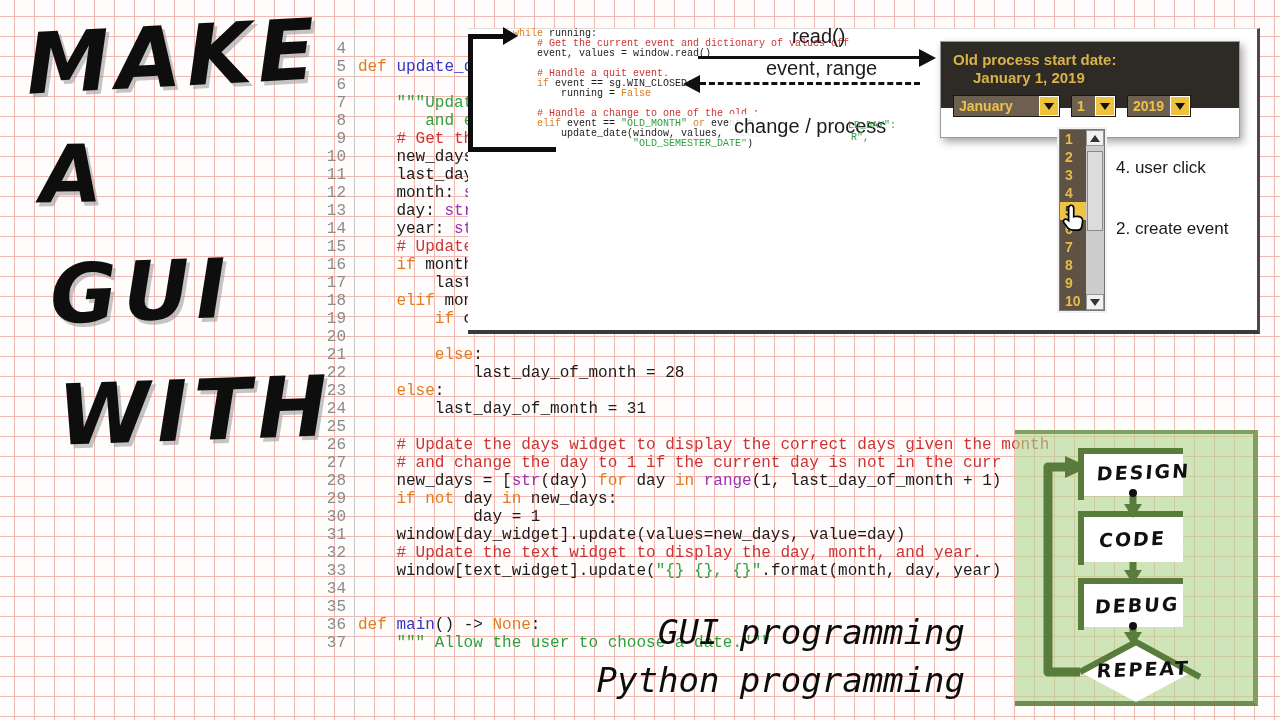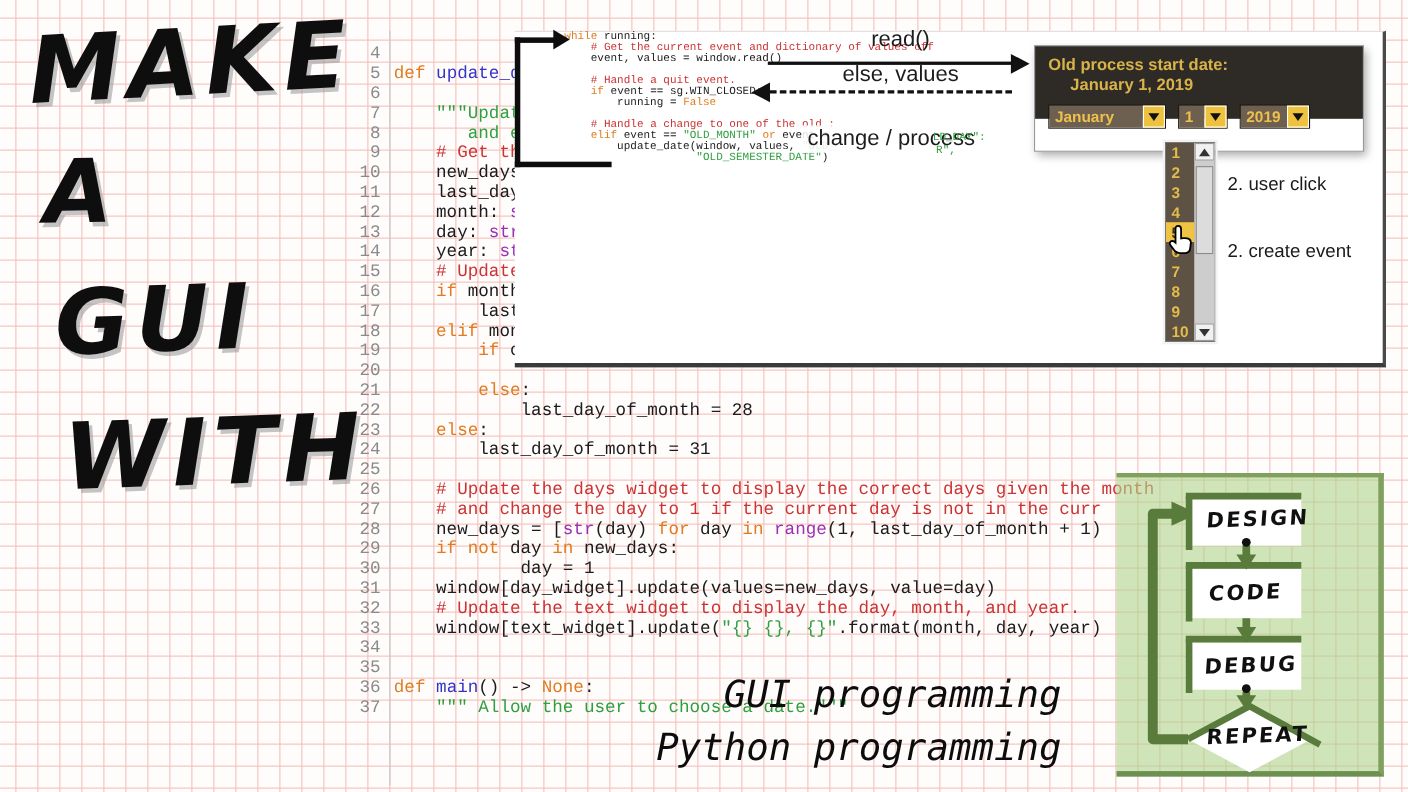--- a/index.html
+++ b/index.html
@@ -207,21 +207,21 @@
   <div class="panel-item code-small" id="small-code"><div class="cl"><span class="tok-k">while</span><span class="tok-t"> running:</span></div><div class="cl"><span class="tok-t">    </span><span class="tok-c"># Get the current event and dictionary of values off</span></div><div class="cl"><span class="tok-t">    event, values = window.read()</span></div><div class="cl"></div><div class="cl"><span class="tok-t">    </span><span class="tok-c"># Handle a quit event.</span></div><div class="cl"><span class="tok-t">    </span><span class="tok-k">if</span><span class="tok-t"> event == sg.WIN_CLOSED:</span></div><div class="cl"><span class="tok-t">        running = </span><span class="tok-k">False</span></div><div class="cl"></div><div class="cl"><span class="tok-t">    </span><span class="tok-c"># Handle a change to one of the old :</span></div><div class="cl"><span class="tok-t">    </span><span class="tok-k">elif</span><span class="tok-t"> event == </span><span class="tok-s">"OLD_MONTH"</span><span class="tok-t"> </span><span class="tok-k">or</span><span class="tok-t"> event =</span></div><div class="cl"><span class="tok-t">        update_date(window, values, </span><span class="tok-s">"OLD_</span></div><div class="cl"><span class="tok-t">                    </span><span class="tok-s">"OLD_SEMESTER_DATE"</span><span class="tok-t">)</span></div></div>
   <div class="panel-item loop-v"></div>
   <div class="panel-item loop-h1"></div>
   <div class="panel-item loop-h2"></div>
   <div class="panel-item loop-head"></div>
   <div class="panel-item arr-solid"></div>
   <div class="panel-item arr-solid-head"></div>
   <div class="panel-item arr-dash"></div>
   <div class="panel-item arr-dash-head"></div>
   <div class="panel-item dlabel lbl-read">read()</div>
-  <div class="panel-item dlabel lbl-ev">else, values</div>
+  <div class="panel-item dlabel lbl-ev">event, range</div>
   <div class="panel-item dlabel lbl-hp">change / process</div>
   <div class="panel-item frag tok-s" style="left:848px;top:120px;">LD_DAY":</div>
   <div class="panel-item frag tok-s" style="left:851px;top:132px;">R",</div>
 
   <div class="cal-window">
     <div class="cal-body">
       <div>
         <span class="cal-gold">Old process start date:</span>
         <span class="cal-gold cal-val">January 1, 2019</span>
       </div>
@@ -267,17 +267,17 @@
         </div>
       <div class="dd-thumb"></div>
       <div class="dd-btn dd-down">
           <div class="tri-down"></div>
         </div>
     </div>
   </div>
   <svg class="hand-cursor" width="26" height="28" viewBox="0 0 20 22">
     <path d="M7 1 C8.5 1 9 2 9 3.5 L9 10 L10.5 9.8 C14 9.5 16 10.5 16 13 L15.5 17 C15.3 19 14 20.5 12 20.5 L8 20.5 C6.5 20.5 5.5 20 4.5 19 L1.5 15 C0.5 14 0.8 12.5 2 12 C3 11.6 4 12 5 13 L5 3.5 C5 2 5.5 1 7 1 Z" fill="#ffffff" stroke="#000000" stroke-width="1.3"></path>
   </svg>
-  <div class="anno anno1">2. user click</div>
+  <div class="anno anno1">4. user click</div>
   <div class="anno anno2">2. create event</div>
 
 
 </div>
 
 </body></html>

